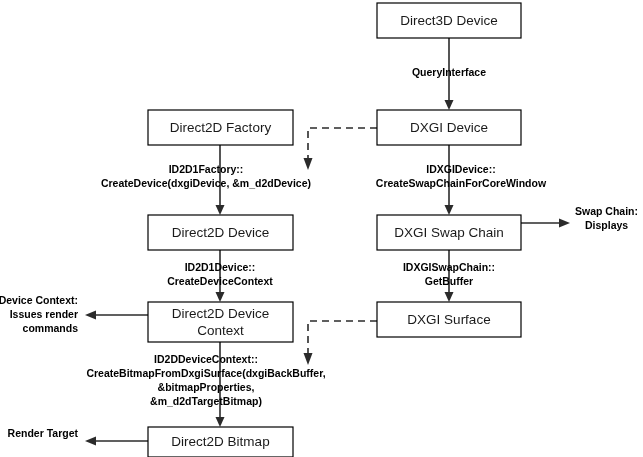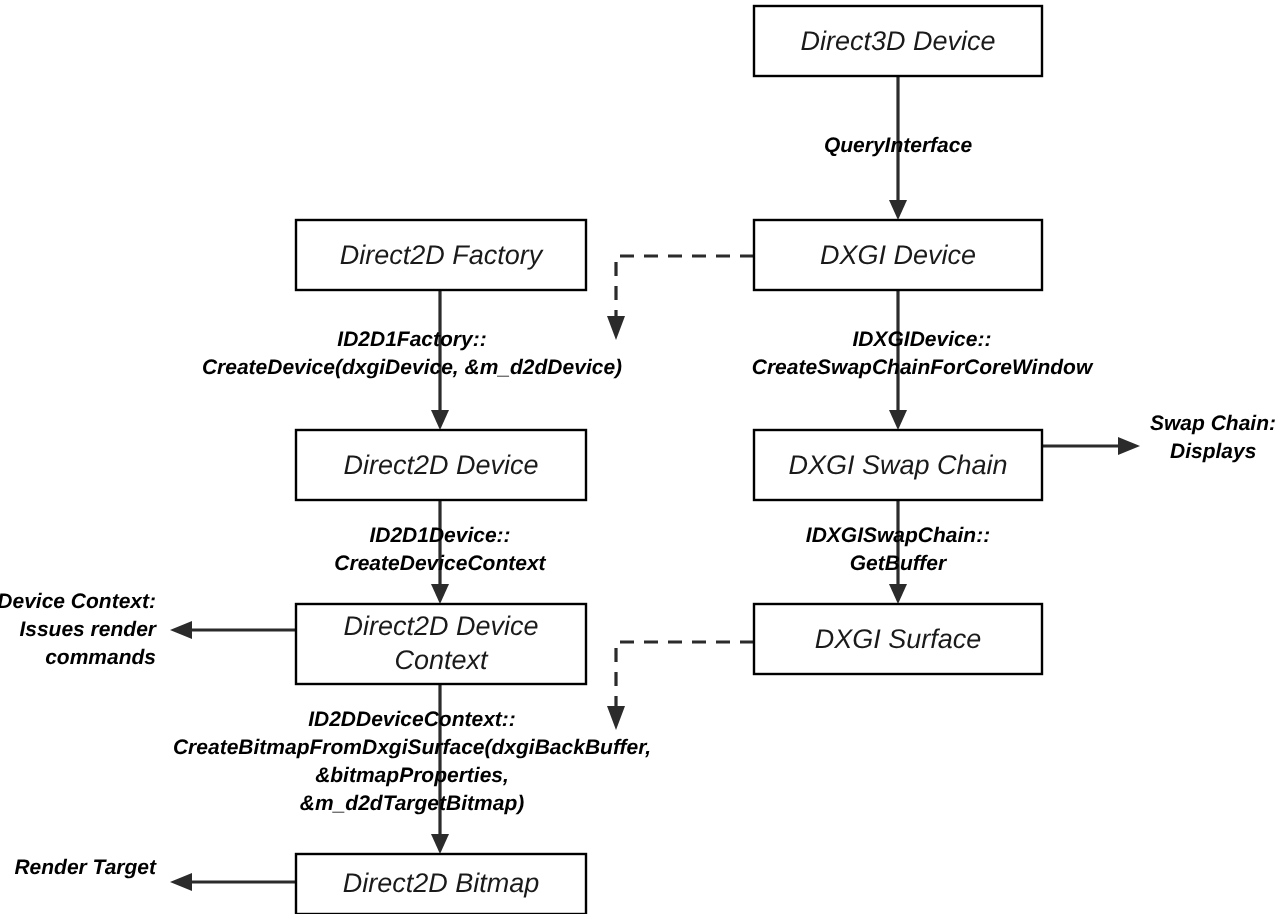--- a/index.html
+++ b/index.html
@@ -11,21 +11,20 @@
     width: 643px;
     height: 457px;
     overflow: hidden;
     font-family: "Liberation Sans", sans-serif;
   }
   #diagram-root {
     position: relative;
     width: 643px;
     height: 457px;
     background: #ffffff;
-    font-style: italic;
   }
   svg#diagram-svg {
     display: block;
     width: 643px;
     height: 457px;
   }
   .node-box {
     fill: #ffffff;
     stroke: #000000;
     stroke-width: 1.2;

